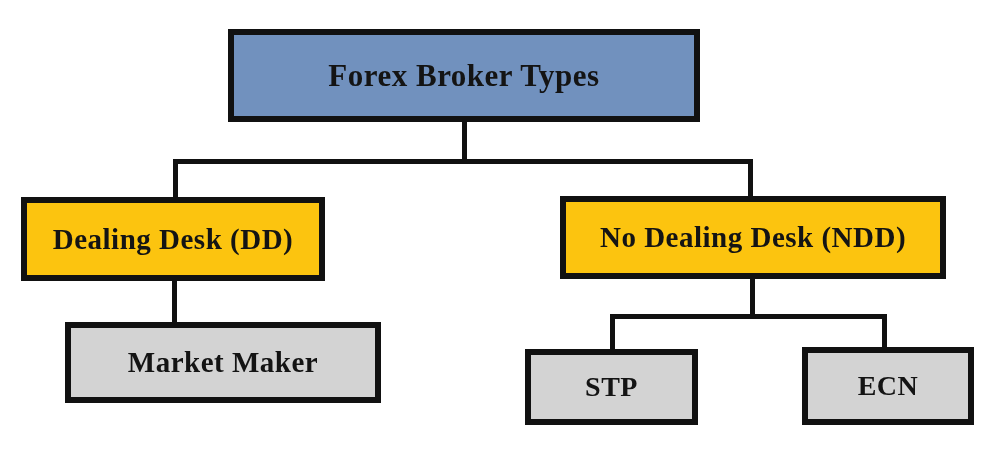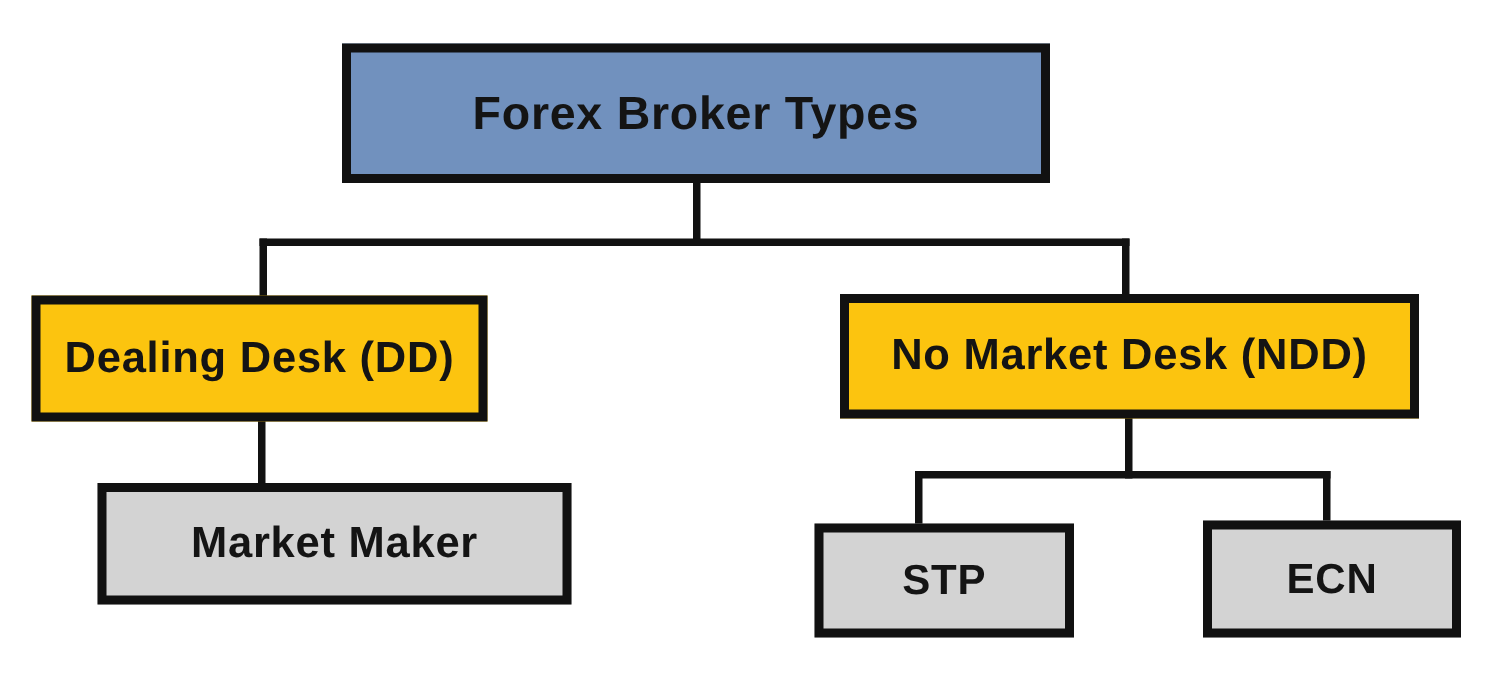--- a/index.html
+++ b/index.html
@@ -5,21 +5,21 @@
   html, body {
     margin: 0;
     padding: 0;
     background: #ffffff;
   }
   #stage {
     position: relative;
     width: 994px;
     height: 452px;
     background: var(--bg, #ffffff);
-    font-family: Liberation Sans, sans-serif;
+    font-family: Liberation Serif, serif;
     overflow: hidden;
   }
   .node {
     position: absolute;
     display: flex;
     align-items: center;
     justify-content: center;
     box-sizing: border-box;
     border: 6px solid var(--line, #111111);
     color: var(--text, #141414);
@@ -29,21 +29,21 @@
   }
   .connector {
     position: absolute;
     background: var(--line, #111111);
   }
   
   .node-root { left: 228px; top: 29px;  width: 472px; height: 93px; background: var(--root-fill, #7191BE); font-size: 31px; }
   .node-dd   { left: 21px;  top: 197px; width: 304px; height: 84px; background: var(--cat-fill, #FCC40F);  font-size: 29px; }
   .node-ndd  { left: 560px; top: 196px; width: 386px; height: 83px; background: var(--cat-fill, #FCC40F);  font-size: 29px; }
   .node-mm   { left: 21px;  top: 322px; width: 316px; height: 81px; background: var(--leaf-fill, #D3D3D3); font-size: 29px; margin-left: 44px; }
-  .node-stp  { left: 525px; top: 349px; width: 173px; height: 76px; background: var(--leaf-fill, #D3D3D3); font-size: 28px; margin-left: 18px; }
+  .node-stp  { left: 525px; top: 349px; width: 173px; height: 76px; background: var(--leaf-fill, #D3D3D3); font-size: 28px; }
   .node-ecn  { left: 802px; top: 347px; width: 172px; height: 78px; background: var(--leaf-fill, #D3D3D3); font-size: 28px; }
   
   .c-root-down { left: 462px; top: 120px; width: 5px;   height: 44px; }
   .c-main-h    { left: 173px; top: 159px; width: 580px; height: 5px;  }
   .c-dd-drop   { left: 173px; top: 159px; width: 5px;   height: 40px; }
   .c-ndd-drop  { left: 748px; top: 159px; width: 5px;   height: 40px; }
   .c-dd-mm     { left: 172px; top: 279px; width: 5px;   height: 45px; }
   .c-ndd-down  { left: 750px; top: 277px; width: 5px;   height: 42px; }
   .c-sub-h     { left: 610px; top: 314px; width: 277px; height: 5px;  }
   .c-stp-drop  { left: 610px; top: 314px; width: 5px;   height: 37px; }
@@ -66,21 +66,21 @@
 
   <div class="node node-root">
     <span>Forex Broker Types</span>
   </div>
 
   <div class="node node-dd">
     <span>Dealing Desk (DD)</span>
   </div>
 
   <div class="node node-ndd">
-    <span>No Market Desk (NDD)</span>
+    <span>No Dealing Desk (NDD)</span>
   </div>
 
   <div class="node node-mm">
     <span>Market Maker</span>
   </div>
 
   <div class="node node-stp">
     <span>STP</span>
   </div>
 

